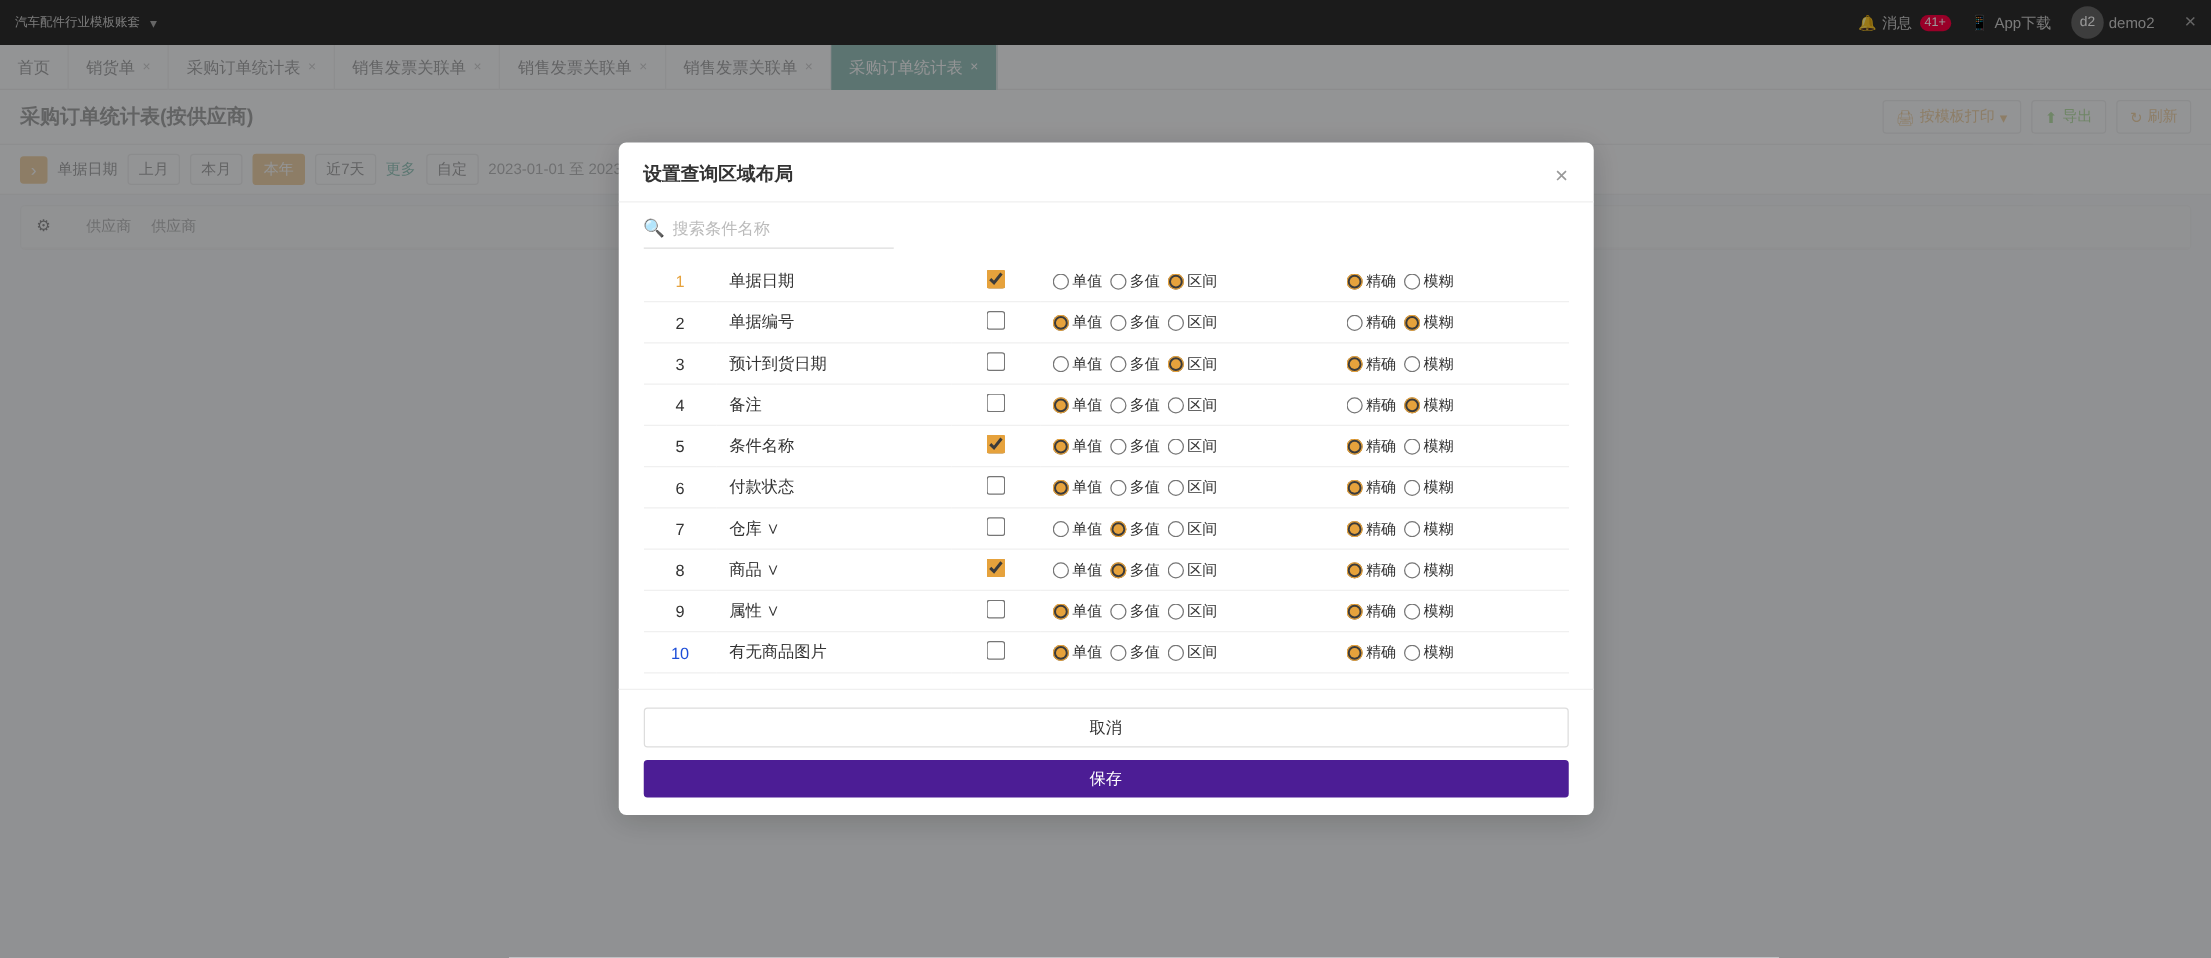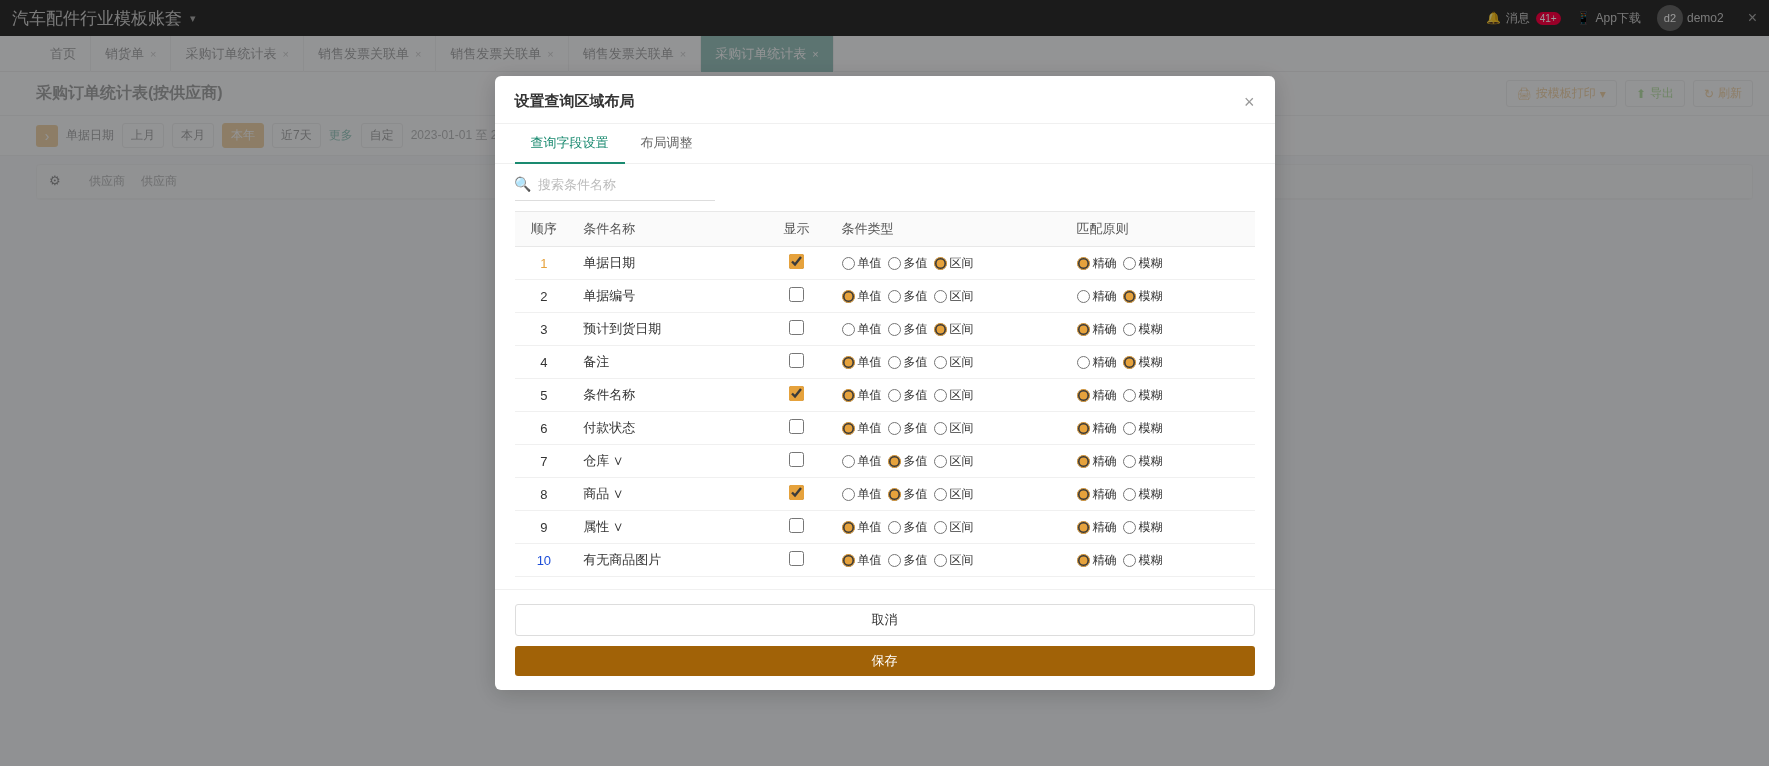--- a/index.html
+++ b/index.html
@@ -9,21 +9,21 @@
     .top-bar {
       background: #2d2d2d;
       height: 36px;
       display: flex;
       align-items: center;
       justify-content: space-between;
       padding: 0 12px;
       color: #ccc;
     }
     .top-bar-left { display: flex; align-items: center; gap: 8px; }
-    .top-bar-title { font-size: 17px; color: #ccc; }
+    .top-bar-title { font-size: 10px; color: #ccc; }
     .top-bar-dropdown { color: #aaa; font-size: 11px; }
     .top-bar-right { display: flex; align-items: center; gap: 16px; }
     .top-bar-right .badge-btn {
       display: flex; align-items: center; gap: 4px; color: #ccc; font-size: 12px; cursor: pointer;
     }
     .badge-red {
       background: #f04; color: #fff; border-radius: 8px; font-size: 10px;
       padding: 1px 4px; vertical-align: top; margin-left: 2px;
     }
     .top-bar-close { color: #aaa; cursor: pointer; font-size: 16px; margin-left: 8px; }
@@ -202,28 +202,28 @@
     
     .modal-footer {
       padding: 14px 20px;
       border-top: 1px solid #f0f0f0;
       display: flex;
       justify-content: flex-end;
       gap: 10px;
       flex-direction: column;
     }
     .btn-cancel { padding: 6px 20px; border: 1px solid #ddd; background: #fff; border-radius: 3px; cursor: pointer; font-size: 13px; color: #333; }
-    .btn-save { padding: 6px 20px; border: none; background: #a16207; color: #fff; border-radius: 3px; cursor: pointer; font-size: 13px; }
+    .btn-save { padding: 6px 20px; border: none; background: #4c1d95; color: #fff; border-radius: 3px; cursor: pointer; font-size: 13px; }
 
     
     .table-scroll::-webkit-scrollbar { width: 6px; }
     .table-scroll::-webkit-scrollbar-thumb { background: #ddd; border-radius: 3px; }
 
     
-    .bg-page { opacity: 0.4; pointer-events: none; padding-left: 36px; }
+    .bg-page { opacity: 0.4; pointer-events: none; }
   </style>
 </head>
 <body>
 
 <div class="top-bar">
   <div class="top-bar-left">
     <span class="top-bar-title">汽车配件行业模板账套</span>
     <span class="top-bar-dropdown">▾</span>
   </div>
   <div class="top-bar-right">
@@ -321,57 +321,28 @@
 </div>
 
 <div class="modal-overlay">
   <div class="modal">
 
     <div class="modal-header">
       <span class="modal-title">设置查询区域布局</span>
       <span class="modal-close">×</span>
     </div>
 
-    <div class="modal-tabs">
-      <div class="modal-tab active">
-        <span>查询字段设置</span>
-      </div>
-      <div class="modal-tab">
-        <span>布局调整</span>
-      </div>
-    </div>
 
     <div class="modal-body">
 
       <div class="search-box">
         <span class="search-icon">🔍</span>
         <input class="search-input" type="text" placeholder="搜索条件名称" style="">
       </div>
 
-      <table class="data-table">
-        <thead>
-          <tr>
-            <th class="col-order">
-              <span>顺序</span>
-            </th>
-            <th class="col-name">
-              <span>条件名称</span>
-            </th>
-            <th class="col-show">
-              <span>显示</span>
-            </th>
-            <th class="col-type">
-              <span>条件类型</span>
-            </th>
-            <th class="col-match">
-              <span>匹配原则</span>
-            </th>
-          </tr>
-        </thead>
-      </table>
       <div class="table-scroll">
         <table class="data-table">
           <tbody id="table-body">
               <tr>
                 <td class="col-order"><span style="color: rgb(230, 162, 60);">1</span></td>
                 <td class="col-name"><span>单据日期</span></td>
                 <td class="col-show"><input type="checkbox" class="cb" checked="" style=""></td>
                 <td class="col-type">
                   <div class="radio-group">
                     <label class="radio-item">

